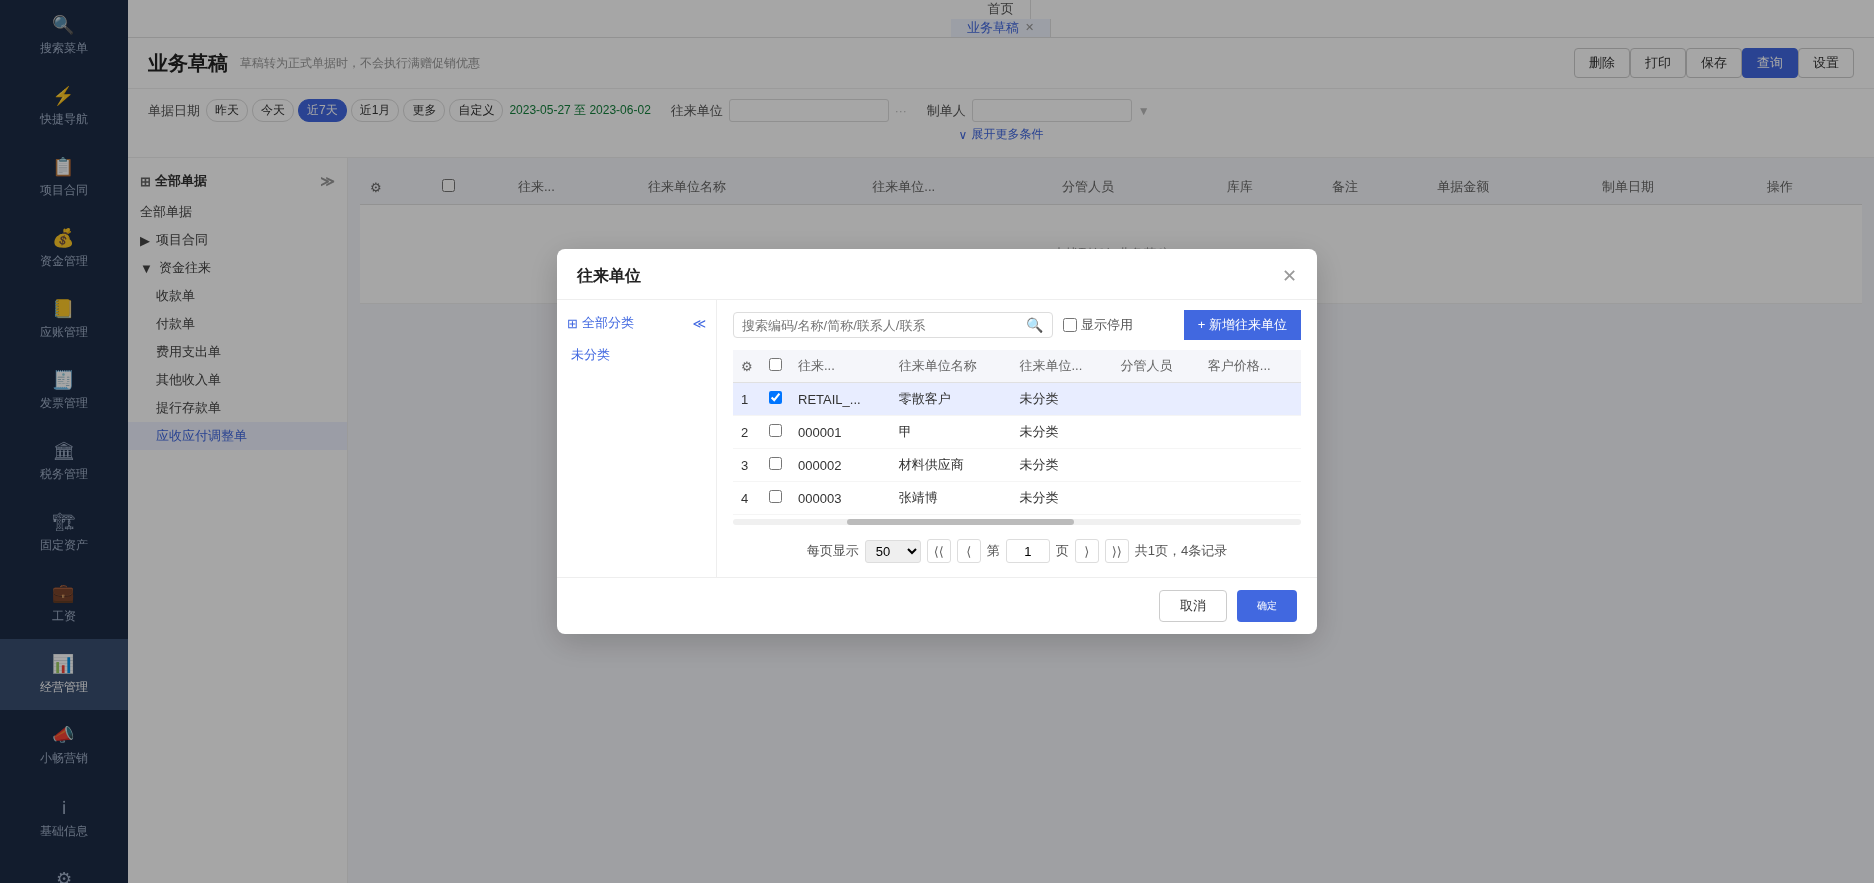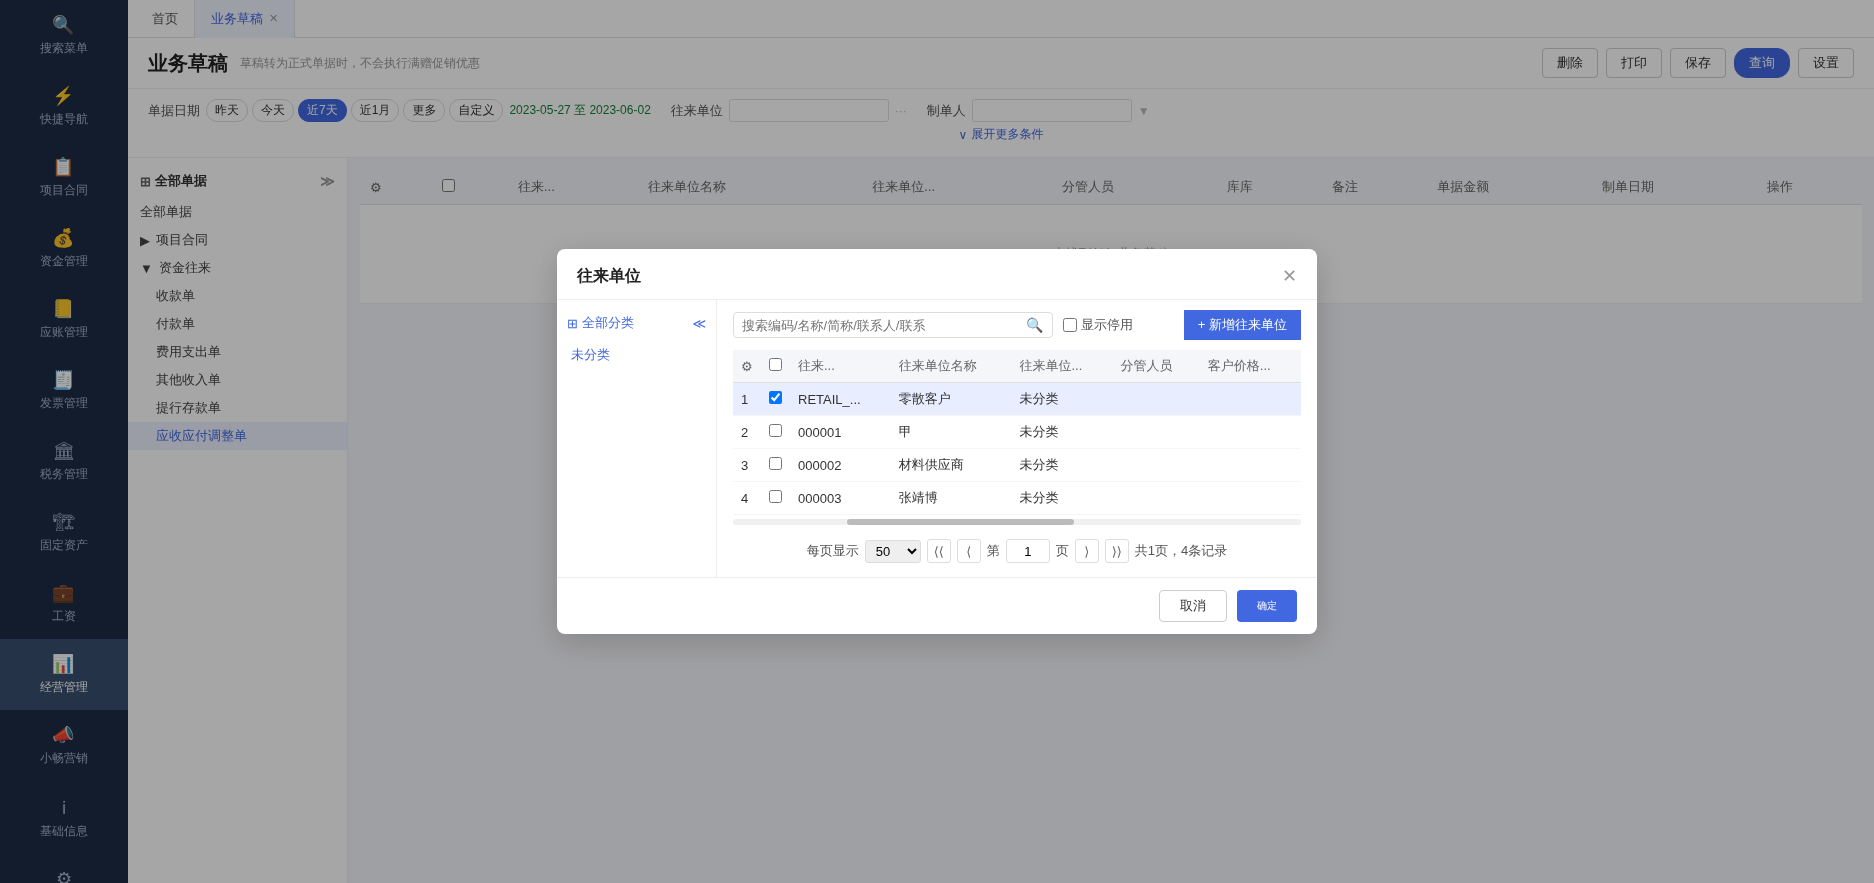--- a/index.html
+++ b/index.html
@@ -33,20 +33,21 @@
 
     
     .tabs-bar {
       background: #fff;
       border-bottom: 1px solid #e0e0e0;
       display: flex;
       align-items: center;
       height: 38px;
       padding: 0 8px;
       gap: 0;
+      flex-direction: column;
     }
     .tab {
       padding: 0 16px;
       height: 38px;
       display: flex;
       align-items: center;
       font-size: 13px;
       cursor: pointer;
       color: #555;
       border-right: 1px solid #e0e0e0;
@@ -64,23 +65,23 @@
       background: #fff;
       padding: 10px 20px;
       display: flex;
       align-items: center;
       justify-content: space-between;
       border-bottom: 1px solid #eee;
     }
     .page-title-area { display: flex; align-items: center; gap: 12px; }
     .page-title { font-size: 20px; font-weight: bold; color: #222; }
     .draft-notice { font-size: 12px; color: #999; }
-    .header-actions { display: flex; gap: 8px; align-items: center; }
+    .header-actions { display: flex; align-items: center; }
     .btn { padding: 5px 14px; border-radius: 4px; font-size: 13px; cursor: pointer; border: 1px solid #ddd; background: #fff; color: #333; }
-    .btn-primary { background: #4168e0; color: #fff; border-color: #4168e0; border-radius: 13px; }
+    .btn-primary { background: #4168e0; color: #fff; border-color: #4168e0; }
     .btn-outline { background: #fff; color: #333; border: 1px solid #ccc; }
 
     
     .filter-bar {
       background: #fff;
       padding: 10px 20px;
       border-bottom: 1px solid #eee;
       font-size: 13px;
     }
     .filter-row { display: flex; align-items: center; gap: 20px; flex-wrap: wrap; }

